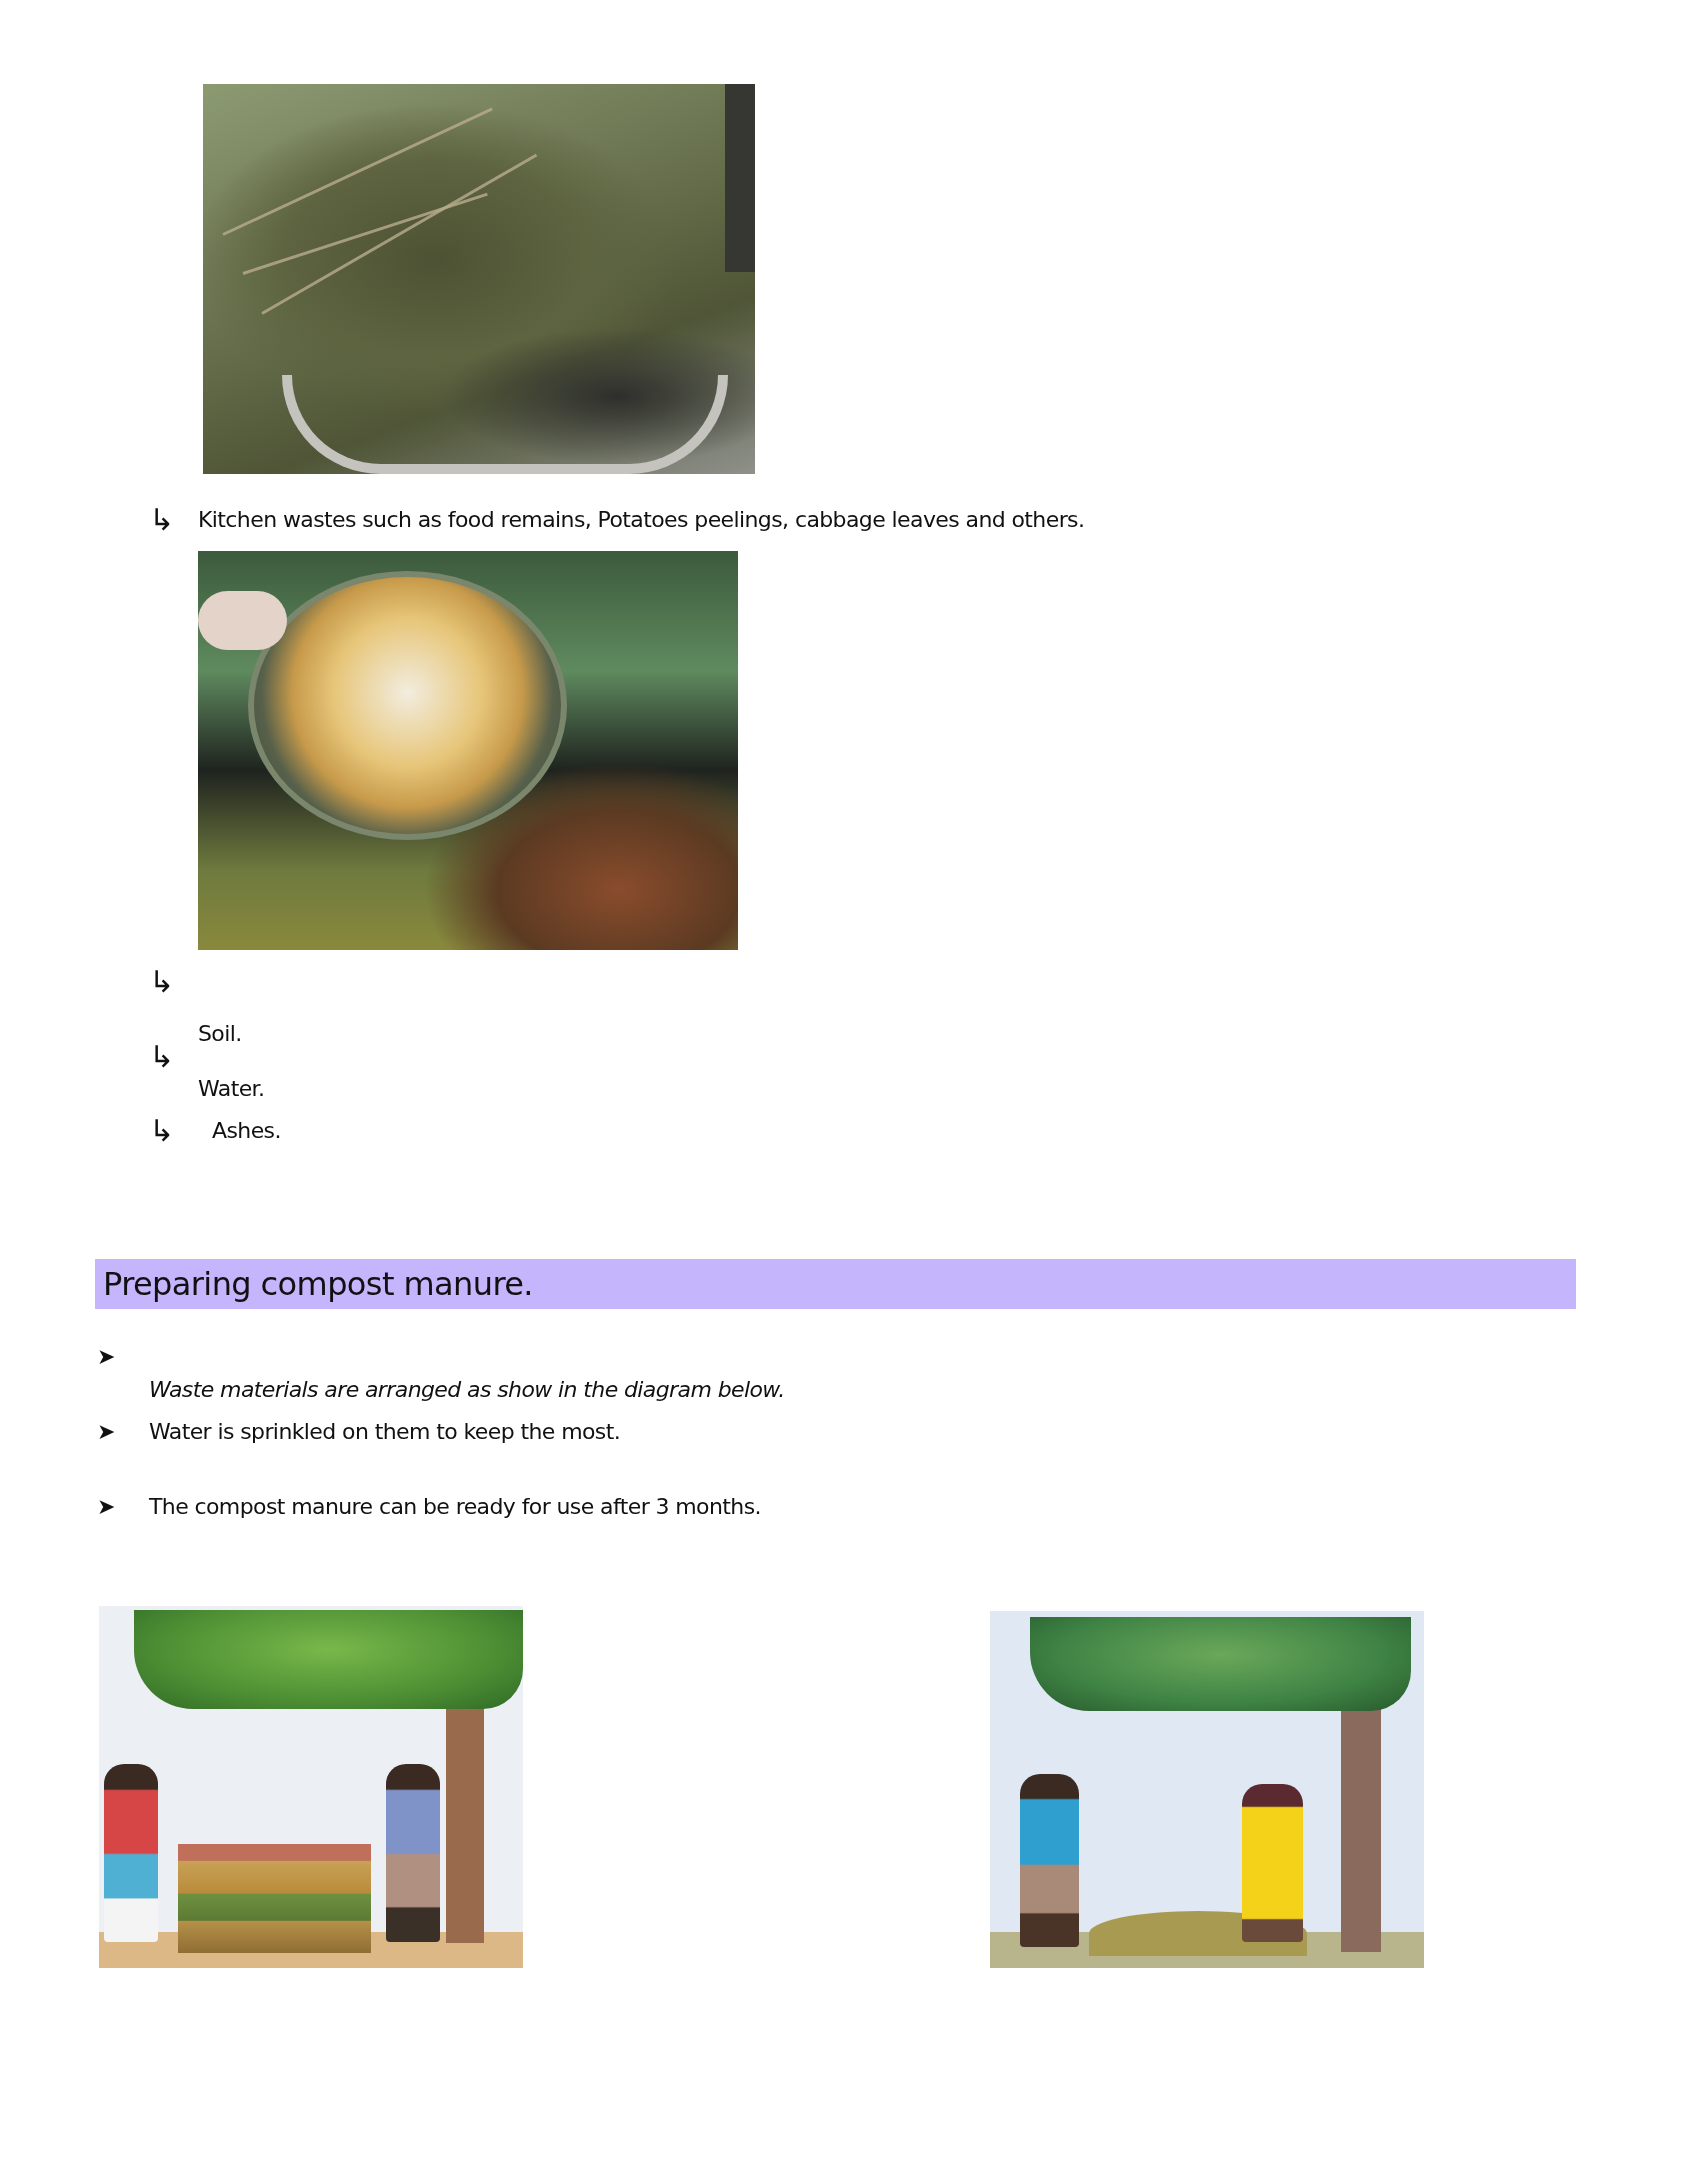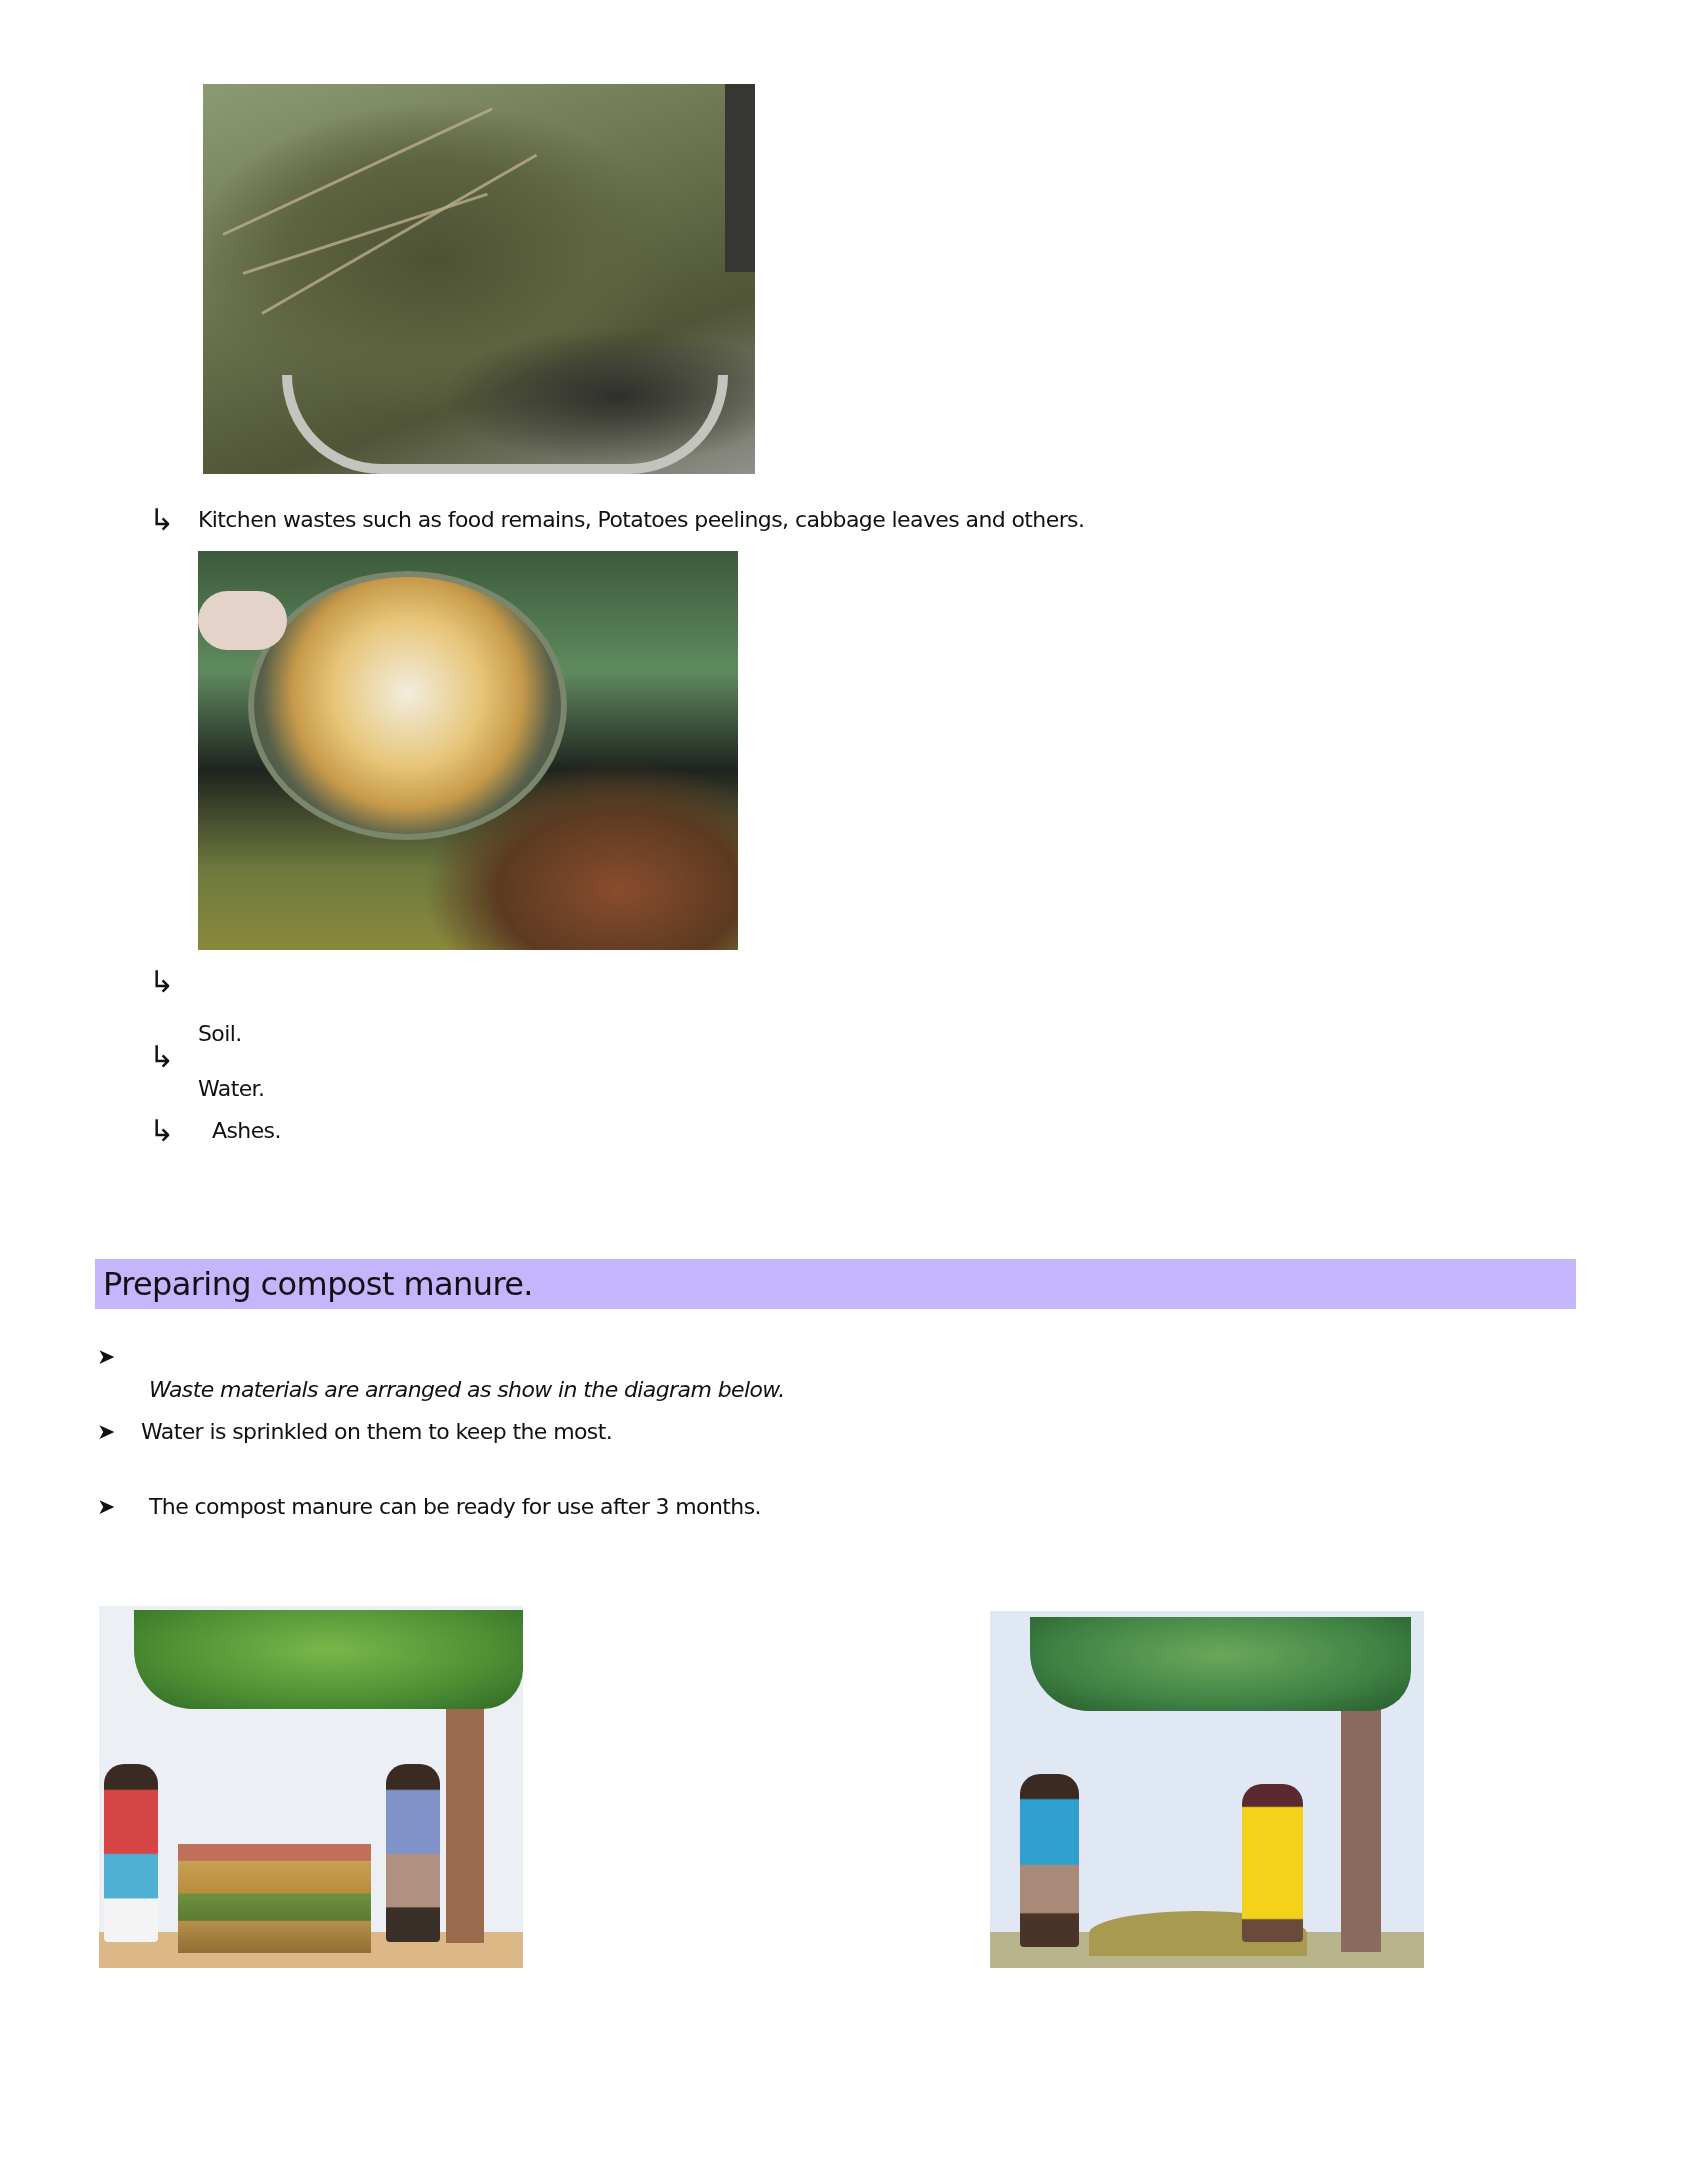--- a/index.html
+++ b/index.html
@@ -93,21 +93,21 @@
 <span class="line" style="left:212px;top:1111px;">Ashes.</span>
 
 <div class="heading-bar">
   <span class="heading-text">Preparing compost manure.</span>
 </div>
 
 <span class="bullet" style="left:97px;top:1337px;">➤</span>
 <span class="line" style="left:149px;top:1370px;font-style:italic;">Waste materials are arranged as show in the diagram below.</span>
 
 <span class="bullet" style="left:97px;top:1412px;">➤</span>
-<span class="line" style="left:141px;top:1412px;">Water is sprinkled on them to keep the most.</span>
+<span class="line" style="left:149px;top:1412px;">Water is sprinkled on them to keep the most.</span>
 
 <span class="bullet" style="left:97px;top:1487px;">➤</span>
 <span class="line" style="left:149px;top:1487px;">The compost manure can be ready for use after 3 months.</span>
 
 <div class="photo" id="img3">
   <span class="img-label">Illustration of two children sprinkling water on layered compost heap under a tree</span>
   <div class="ground"></div>
   <div class="trunk"></div>
   <div class="canopy"></div>
   <div class="heap"></div>

